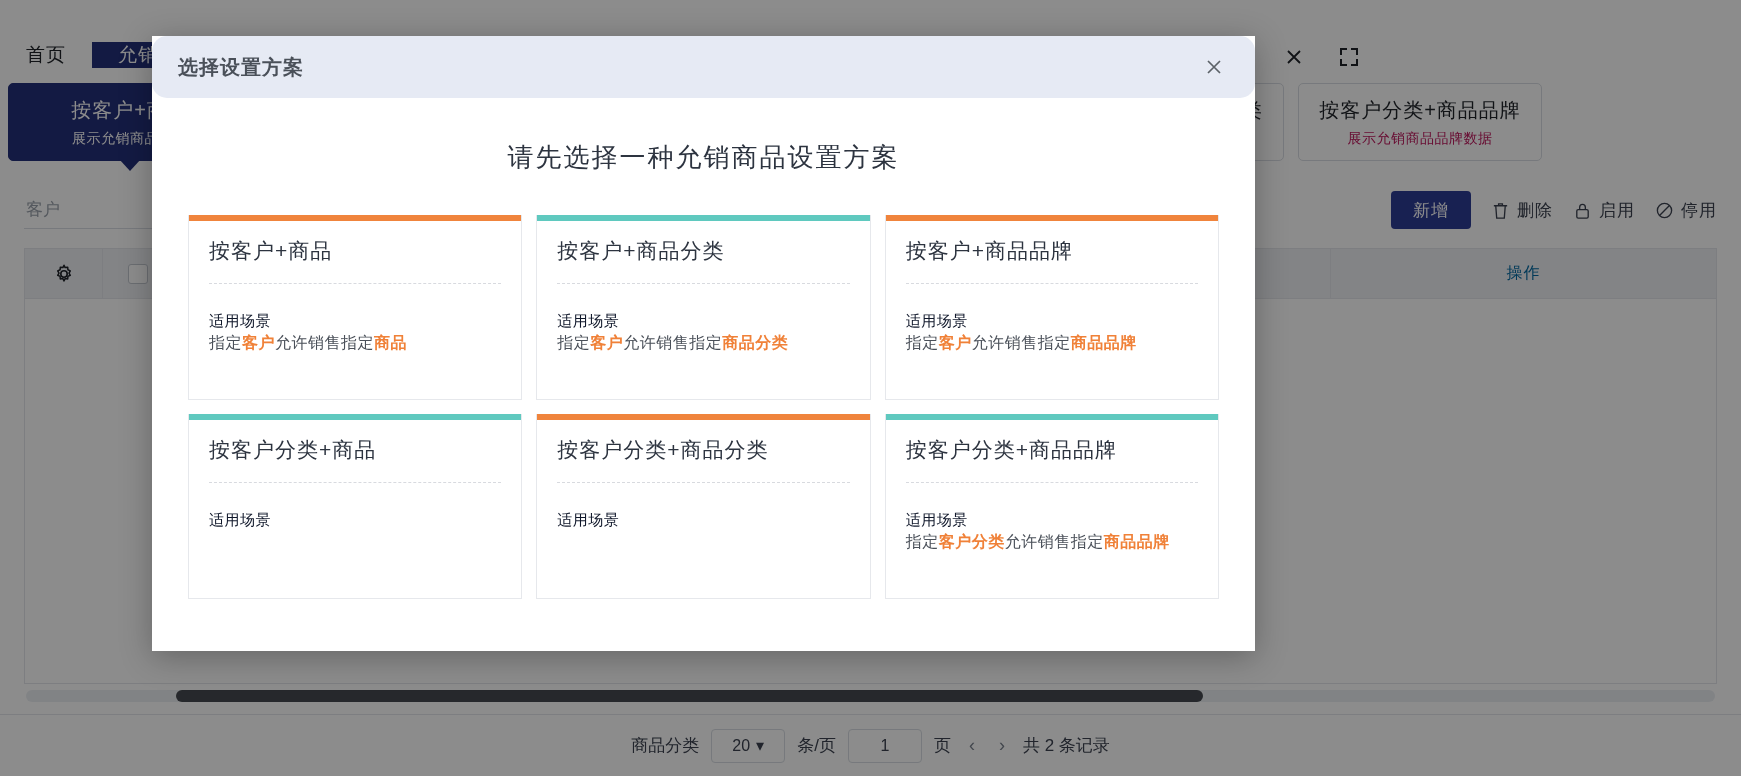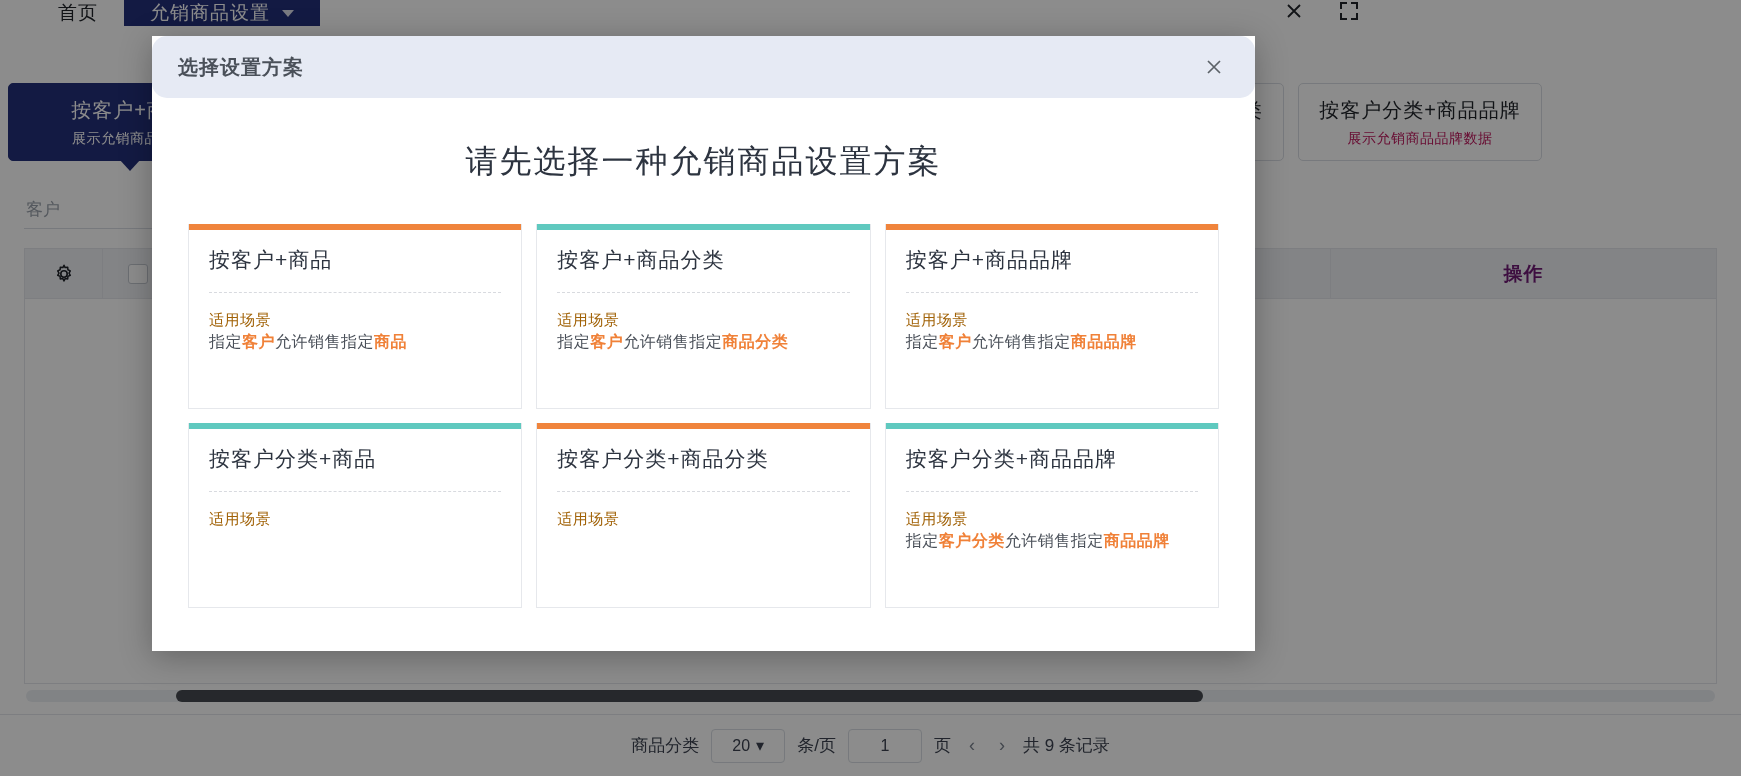--- a/index.html
+++ b/index.html
@@ -14,21 +14,21 @@
   #app-root {
     position: absolute; inset: 0;
     background: #ffffff;
   }
   .bg-layer { position: absolute; inset: 0; }
 
   
   #top-nav {
     position: absolute; left: 0; top: 0; width: 1376px; height: 68px;
     background: #ffffff;
-    display: flex; align-items: flex-start; padding-left: 32px;
+    display: flex; align-items: flex-end;
   }
   .nav-home {
     display: flex; align-items: center; justify-content: center;
     padding: 0 26px; font-size: 19px; color: #1f2329; letter-spacing: 1px;
   }
   .nav-tab-active {
     display: flex; align-items: center; justify-content: center;
     gap: 8px;
     padding: 0 26px;
     background: #24307a;
@@ -114,21 +114,21 @@
     position: absolute; left: 24px; top: 248px; width: 1693px; bottom: 92px;
     border: 1px solid #e3e6eb;
     background: #ffffff;
   }
   .thead {
     display: flex; height: 50px; background: #eef0f4;
     border-bottom: 1px solid #e3e6eb;
   }
   .th {
     display: flex; align-items: center; justify-content: center;
-    font-size: 19px; color: #701a75; font-weight: bold; letter-spacing: 1px;
+    font-size: 16px; color: #0369a1; font-weight: normal; letter-spacing: 1px;
     border-right: 1px solid #e3e6eb;
   }
   .th.gear { width: 78px; }
   .th.chk  { width: 70px; }
   .th.flex { flex: 1; }
   .th:last-child { border-right: none; }
   .chkbox {
     width: 20px; height: 20px; border: 1px solid #c3c8d0;
     border-radius: 3px; background: #fff;
   }
@@ -186,21 +186,21 @@
     margin-left: auto;
     width: 30px; height: 30px;
     display: flex; align-items: center; justify-content: center;
     color: #5c6268;
   }
   #modal-body {
     flex: 1; padding: 0 36px 26px 36px; overflow: hidden;
   }
   #modal-main-title {
     text-align: center;
-    font-size: 32px; color: #2d3440;
+    font-size: 26px; color: #2d3440;
     letter-spacing: 2px;
     padding: 42px 0 40px 0;
   }
   #card-grid {
     display: grid;
     grid-template-columns: repeat(3, 1fr);
     gap: 14px 14px;
   }
   .scheme-card {
     background: #ffffff;
@@ -211,22 +211,22 @@
     position: relative;
   }
   .card-accent { height: 6px; width: 100%; }
   .card-inner { padding: 16px 20px 0 20px; }
   .card-title {
     font-size: 21px; color: #2d3440; letter-spacing: 1px;
     padding-bottom: 18px;
     border-bottom: 1px dashed #d8dadf;
   }
   .card-scene-label {
-    margin-top: 18px;
-    font-size: 15px; color: #a16207; letter-spacing: .5px;
+    margin-top: 28px;
+    font-size: 15px; color: #0f172a; letter-spacing: .5px;
   }
   .card-scene-desc {
     font-size: 16px; color: #4a5059; letter-spacing: .5px;
     line-height: 1.5;
   }
   .hl { color: #f08138; font-weight: bold; }
 </style>
 </head>
 <body>
 
@@ -277,20 +277,43 @@
           <div class="s-sub">展示允销商品分类数据</div>
         </div>
         <div class="scheme-tab">
           <div class="s-title">按客户分类+商品品牌</div>
           <div class="s-sub">展示允销商品品牌数据</div>
         </div>
       </div>
 
     <div id="filter-row">
       <input class="filter-input" readonly="" placeholder="客户" style="">
+      <div class="toolbar">
+        <button class="tb-primary">新增</button>
+        <button class="tb-item">
+          <svg width="19" height="19" viewBox="0 0 20 20">
+            <path d="M3 5 H17 M8 5 V3 H12 V5 M5 5 L6 18 H14 L15 5" stroke="#3c4250" stroke-width="1.4" fill="none"></path>
+          </svg>
+          <span>删除</span>
+        </button>
+        <button class="tb-item">
+          <svg width="19" height="19" viewBox="0 0 20 20">
+            <rect x="4" y="9" width="12" height="9" rx="1.5" stroke="#3c4250" stroke-width="1.4" fill="none"></rect>
+            <path d="M7 9 V6.5 A3 3 0 0 1 13 6.5 V9" stroke="#3c4250" stroke-width="1.4" fill="none"></path>
+          </svg>
+          <span>启用</span>
+        </button>
+        <button class="tb-item">
+          <svg width="19" height="19" viewBox="0 0 20 20">
+            <circle cx="10" cy="10" r="7.5" stroke="#3c4250" stroke-width="1.4" fill="none"></circle>
+            <path d="M4.8 15.2 L15.2 4.8" stroke="#3c4250" stroke-width="1.4"></path>
+          </svg>
+          <span>停用</span>
+        </button>
+      </div>
     </div>
 
     <div id="data-table">
       <div class="thead">
         <div class="th gear">
           <svg width="24" height="24" viewBox="0 0 24 24">
             <circle cx="12" cy="12" r="3.2" stroke="#1f2329" stroke-width="1.6" fill="none"></circle>
             <path d="M12 3.2 L13.1 5.6 L15.7 5.2 L15.9 7.8 L18.3 8.9 L17 11.1
                      L18.3 13.3 L15.9 14.4 L15.7 17 L13.1 16.6 L12 19 L10.9 16.6
                      L8.3 17 L8.1 14.4 L5.7 13.3 L7 11.1 L5.7 8.9 L8.1 7.8
@@ -318,21 +341,21 @@
         <span>20</span>
         <span>▾</span>
       </div>
       <span>条/页</span>
       <div class="pg-box">
         <span>1</span>
       </div>
       <span>页</span>
       <span class="pg-arrow">‹</span>
       <span class="pg-arrow">›</span>
-      <span>共 9 条记录</span>
+      <span>共 2 条记录</span>
     </div>
 
   </div>
 
   <div id="dim-overlay"></div>
 
   <div id="modal">
     <div id="modal-header">
       <span class="m-title">选择设置方案</span>
       <div id="modal-close">

